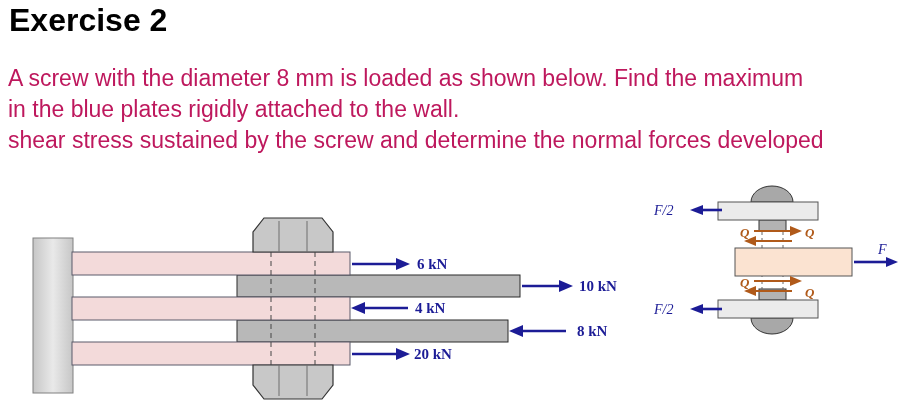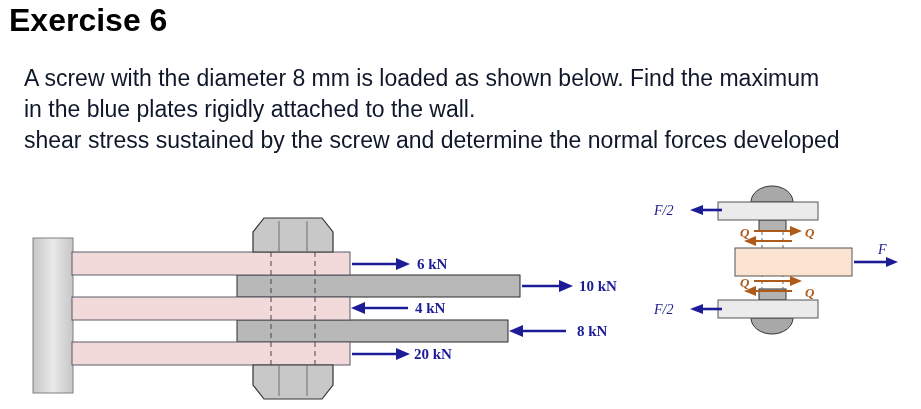--- a/index.html
+++ b/index.html
@@ -5,22 +5,22 @@
   html,body { margin:0; padding:0; background:#fff; }
   .page {
     position:relative; width:921px; height:409px; background:#ffffff;
     font-family:"Liberation Sans", sans-serif; overflow:hidden;
   }
   .title {
     position:absolute; left:9px; top:2px; margin:0;
     font-size:32px; font-weight:bold; color:#000;
   }
   .problem {
-    position:absolute; left:24px; top:63px;
-    font-size:23px; line-height:31px; color:#0f172a;
+    position:absolute; left:8px; top:63px;
+    font-size:23px; line-height:31px; color:#be185d;
     white-space:nowrap;
   }
   svg { position:absolute; }
   .left-diagram  { left:0px;   top:180px; }
   .right-diagram { left:640px; top:180px; }
 
   
   .plate-pink  { fill:#f3dada; stroke:#5a5a6a; stroke-width:1; }
   .plate-gray  { fill:#b8b8b8; stroke:#2a2a2a; stroke-width:1; }
   .wall        { fill:url(#wallGrad); stroke:#808080; stroke-width:1; }
@@ -41,21 +41,21 @@
   .fbd-plate-gray { fill:#ebebeb; stroke:#555; stroke-width:1; }
   .fbd-plate-pink { fill:#fbe3d1; stroke:#555; stroke-width:1; }
   .fbd-bolt       { fill:#a8a8a8; stroke:#333; stroke-width:1; }
   .fbd-shank      { fill:#b3b3b3; stroke:#333; stroke-width:1; }
 </style>
 </head>
 <body>
 
 <div class="page">
 
-  <h1 class="title">Exercise 6</h1>
+  <h1 class="title">Exercise 2</h1>
 
   <div class="problem">
     <div>A screw with the diameter 8 mm is loaded as shown below. Find the maximum</div>
     <div>in the blue plates rigidly attached to the wall.</div>
     <div>shear stress sustained by the screw and determine the normal forces developed</div>
   </div>
 
   <svg class="left-diagram" width="640" height="229" viewBox="0 0 640 229">
     <defs>
       <linearGradient id="wallGrad" x1="0" y1="0" x2="1" y2="0">

